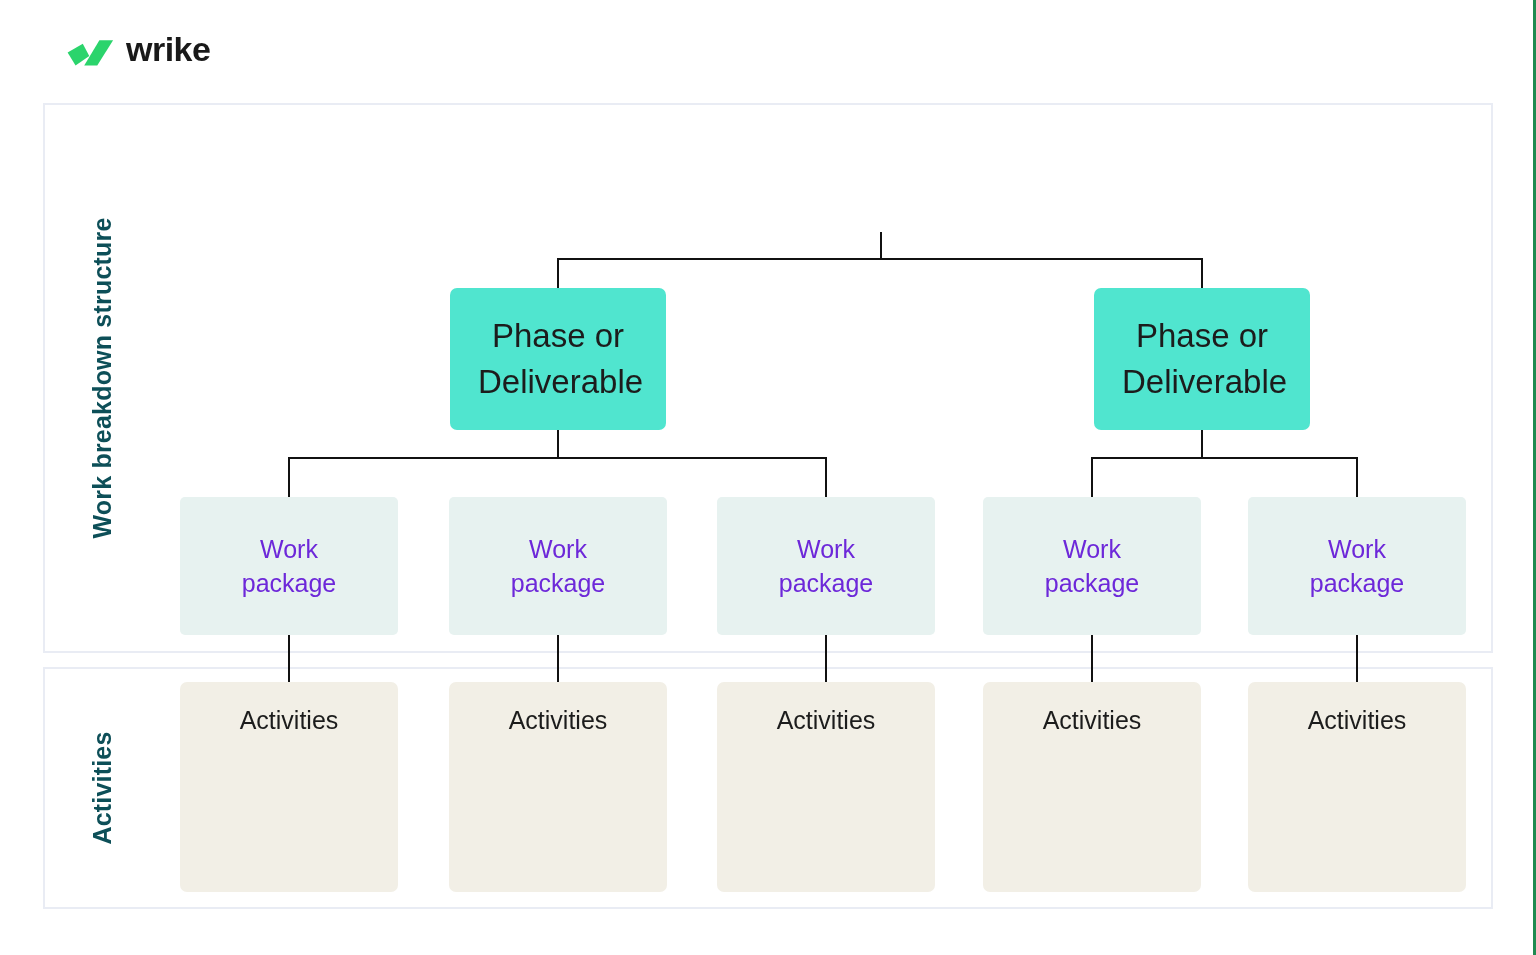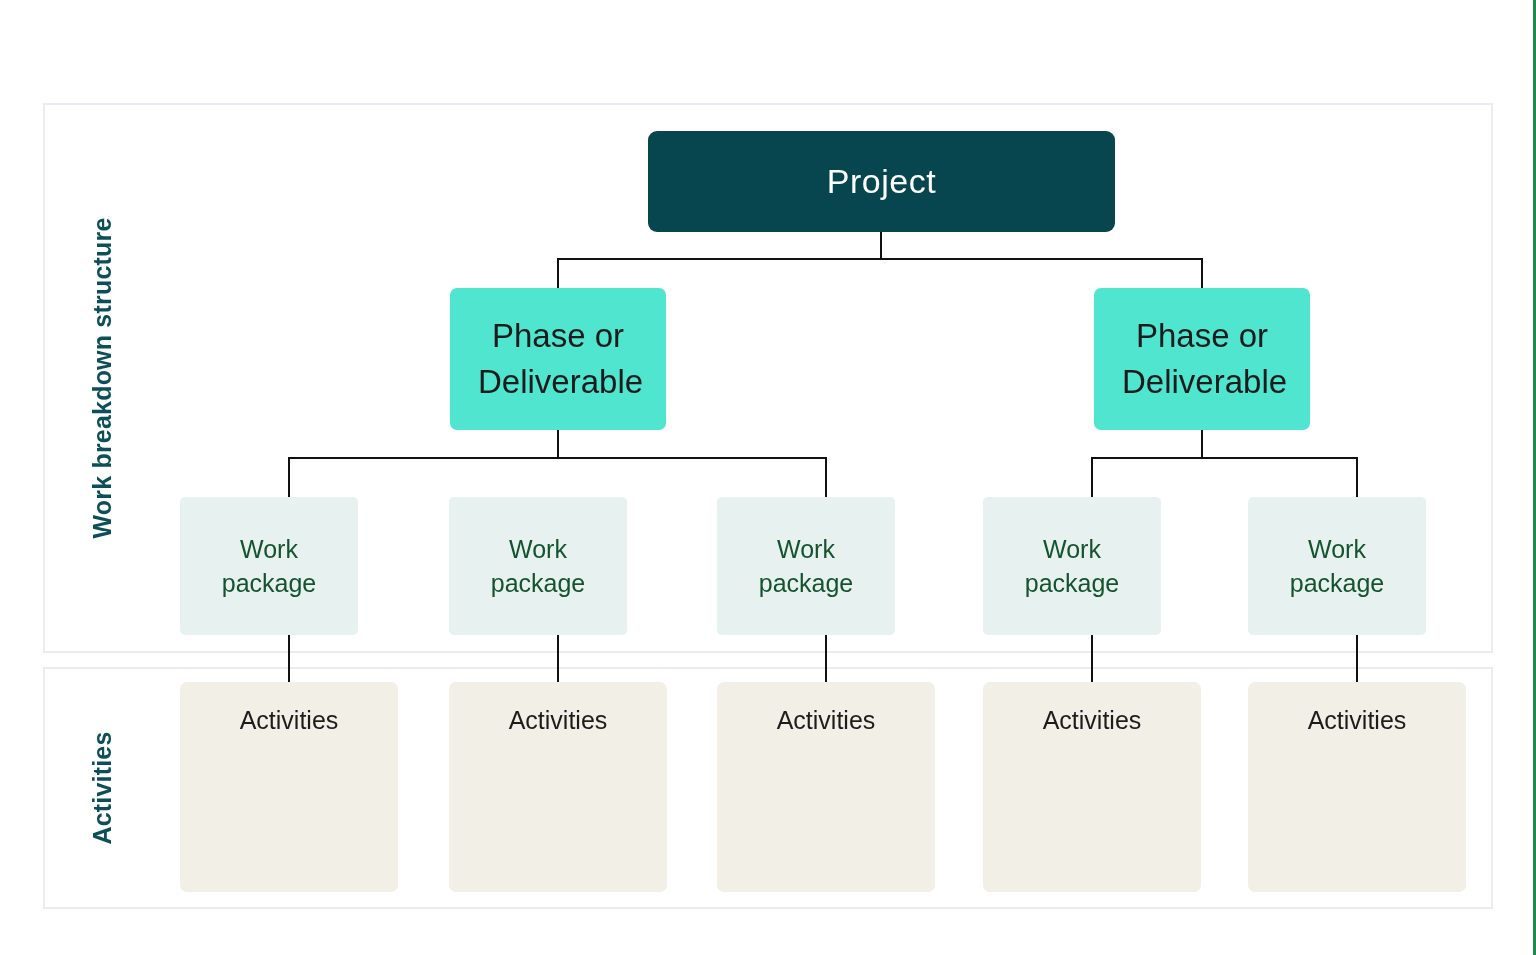--- a/index.html
+++ b/index.html
@@ -77,24 +77,24 @@
     border-radius: 7px;
     color: #1c1c1c;
     font-size: 33px;
     font-weight: 500;
   }
   .phase-0 { left: 450px; }
   .phase-1 { left: 1094px; }
   .box-phase span { max-width: 160px; }
 
   .box-wp {
-    width: 178px; height: 138px; top: 497px;
+    width: 218px; height: 138px; top: 497px;
     background: #e7f2f0;
     border-radius: 5px;
-    color: #14532d;
+    color: #6d28d9;
     font-size: 25px;
     font-weight: 500;
   }
   .box-wp span { max-width: 120px; }
   .wp-0 { left: 180px; } .wp-1 { left: 449px; } .wp-2 { left: 717px; }
   .wp-3 { left: 983px; } .wp-4 { left: 1248px; }
 
   .box-act {
     width: 218px; height: 210px; top: 682px;
     background: #f2efe6;
@@ -144,20 +144,27 @@
     right: 0; top: 0;
     width: 3px; height: 955px;
     background: #1f8a50;
   }
 </style>
 </head>
 <body>
 
 <div class="canvas">
 
+  <div class="logo">
+    <svg class="logo-icon" viewBox="0 0 72 52" aria-hidden="true">
+      <polygon points="5,28 26,16 35,33 16,46" fill="#2bd46c"></polygon>
+      <polygon points="28,46 49,11 68,11 46,46" fill="#2bd46c"></polygon>
+    </svg>
+    <span class="logo-text">wrike</span>
+  </div>
 
   <div class="panel panel-wbs"></div>
   <div class="panel panel-activities"></div>
 
   <div class="rotated-label label-wbs">Work breakdown structure</div>
   <div class="rotated-label label-activities">Activities</div>
 
   <div class="line v c-p-down"></div>
   <div class="line h c-l1-h"></div>
   <div class="line v c-l1-left"></div>
@@ -172,23 +179,20 @@
   <div class="line h c-l2R-h"></div>
   <div class="line v c-l2R-a"></div>
   <div class="line v c-l2R-b"></div>
 
   <div class="line v c-wp0"></div>
   <div class="line v c-wp1"></div>
   <div class="line v c-wp2"></div>
   <div class="line v c-wp3"></div>
   <div class="line v c-wp4"></div>
 
-  <div class="box box-project">
-    <span>Project</span>
-  </div>
 
   <div class="box box-phase phase-0">
     <span>Phase or Deliverable</span>
   </div>
   <div class="box box-phase phase-1">
     <span>Phase or Deliverable</span>
   </div>
 
   <div class="box box-wp wp-0">
     <span>Work package</span>

